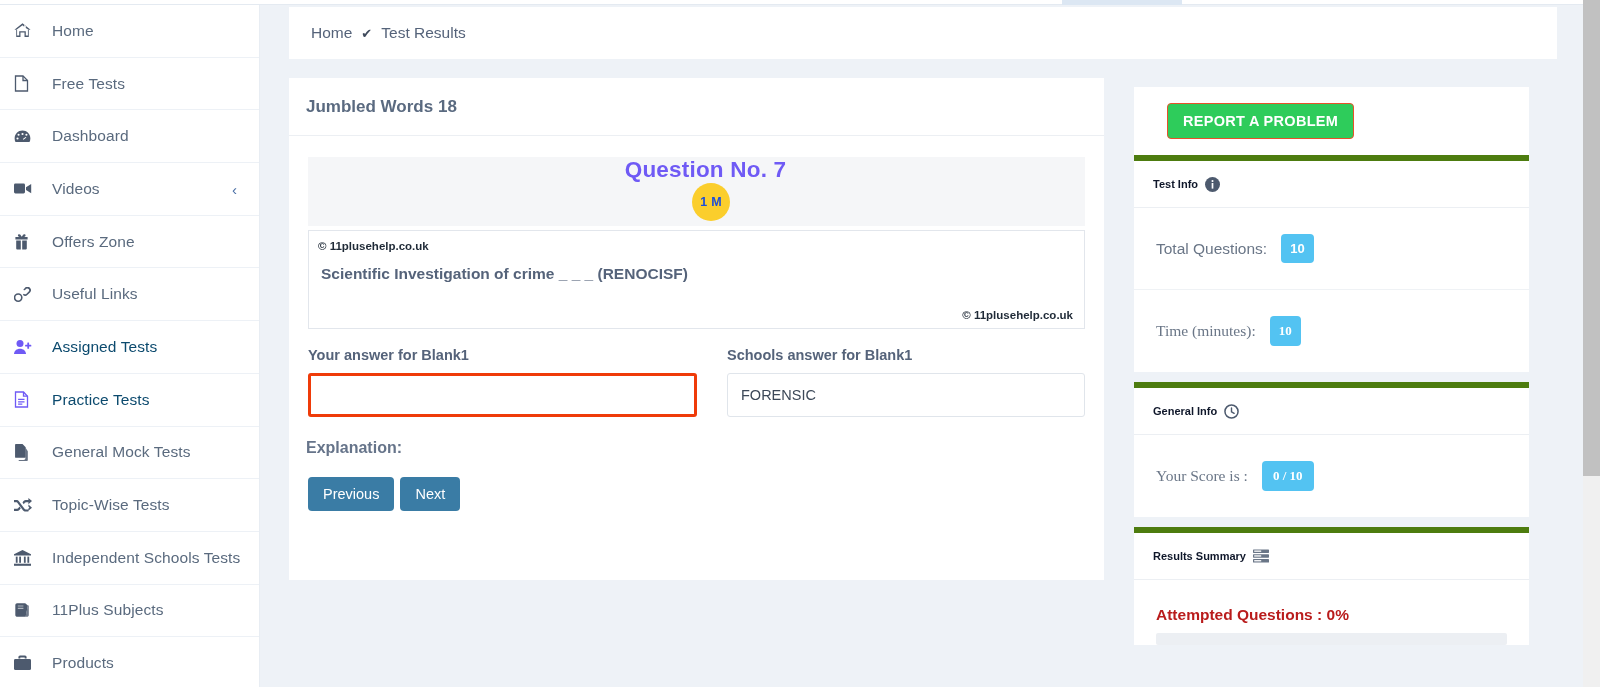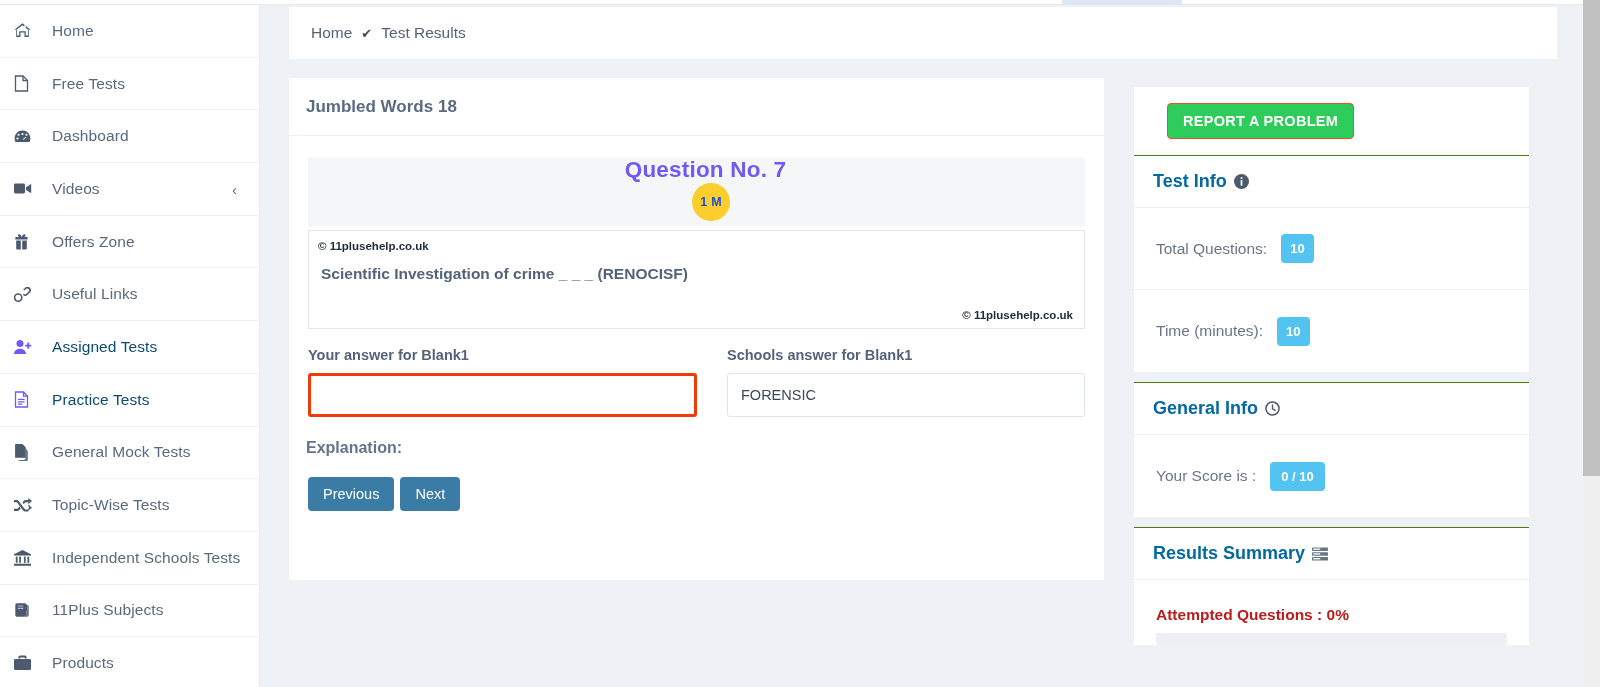--- a/index.html
+++ b/index.html
@@ -173,31 +173,31 @@
     background: #2ecc5b; border: 1px solid #e8512a; border-radius: 4px;
     color: #ffffff; font-size: 14.5px; font-weight: bold;
     padding: 9px 15px;
     letter-spacing: .3px;
     cursor: pointer;
     font-family: "Liberation Sans", sans-serif;
   }
   .panel-head {
     height: 53px; display: flex; align-items: center;
     padding-left: 19px;
-    font-size: 18px; font-weight: bold; color: #0369a1;
-    border-top: 1px solid #4d7c0f;
+    font-size: 11px; font-weight: bold; color: #0f172a;
+    border-top: 6px solid #4d7c0f;
     border-bottom: 1px solid #eceff3;
   }
   .panel-head .head-ico { margin-left: 7px; display: inline-flex; align-items: center; color: #4d5a6e; }
   .panel-row {
     height: 82px; display: flex; align-items: center;
     padding-left: 22px;
     border-bottom: 1px solid #eff2f5;
   }
-  .panel-row:last-child { border-bottom: none; }
+  .panel-row:last-child { border-bottom: none; font-family: Liberation Serif, serif; }
   .row-label { font-size: 15.5px; color: #6a7687; }
   .pill {
     margin-left: 14px;
     background: #53c3f2; color: #ffffff;
     font-size: 13px; font-weight: bold;
     border-radius: 4px;
     padding: 7px 9px;
     min-width: 30px; text-align: center;
   }
   .pill.wide { padding: 7px 11px; }

